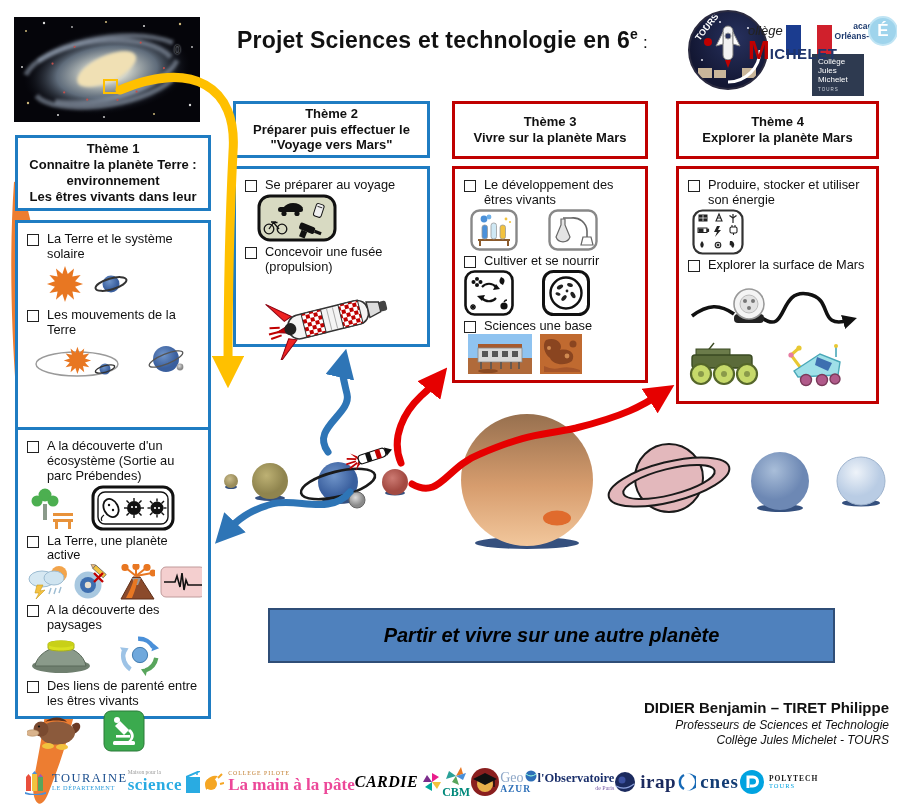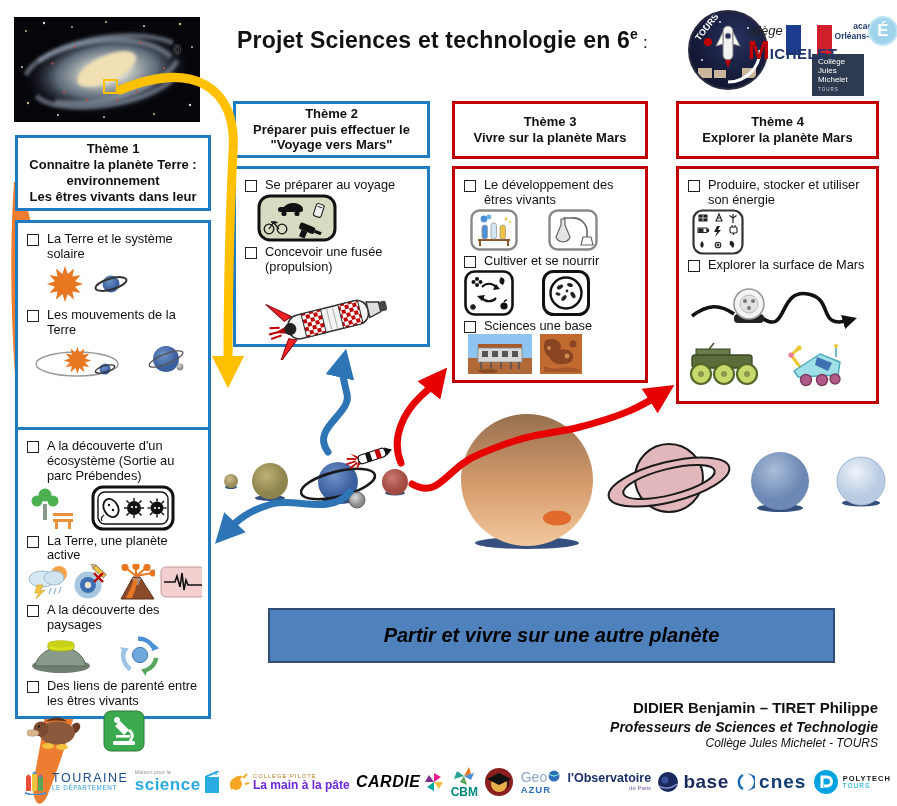--- a/index.html
+++ b/index.html
@@ -21,23 +21,23 @@
   
   .title{font-weight:bold;font-size:23px;letter-spacing:.2px;white-space:nowrap;}
   .title sup{font-size:14px;}
   .title .colon{font-weight:normal;font-size:17px;}
   
   .banner{position:absolute;left:268px;top:608px;width:567px;height:55px;background:#4F81BD;
           border:2px solid #2F4E77;box-sizing:border-box;display:flex;align-items:center;
           justify-content:center;z-index:2;}
   .banner span{font-weight:bold;font-style:italic;font-size:20px;color:#000;}
   
-  .credits{position:absolute;right:19px;top:698px;text-align:right;z-index:2;line-height:1.3;}
+  .credits{position:absolute;right:8px;top:698px;text-align:right;z-index:2;line-height:1.3;}
   .credits .c1{font-weight:bold;font-size:15px;}
-  .credits .c2{font-weight:bold;font-style:italic;font-size:14px;}
+  .credits .c2{font-weight:normal;font-style:italic;font-size:12px;}
   .credits .c3{font-style:italic;font-size:12px;}
   
   .galaxy{position:absolute;left:14px;top:17px;width:186px;height:105px;background:#05050a;z-index:2;}
   .gal-label{position:absolute;left:160px;top:26px;color:#111;font-size:12px;z-index:3;
              text-shadow:0 0 2px #cfd8e2;}
   .gal-marker{position:absolute;left:89px;top:62px;width:11px;height:11px;border:2.5px solid #FFC000;z-index:3;}
   
   .mich-circle{position:absolute;left:688px;top:10px;width:76px;height:76px;border-radius:50%;
                background:radial-gradient(circle at 60% 35%,#27315e,#131733 70%);border:2px solid #2b2b40;
                z-index:2;overflow:hidden;}
@@ -50,29 +50,29 @@
   .acad{position:absolute;left:834px;top:22px;z-index:2;font-weight:bold;color:#1d3a6e;
         font-size:8.5px;line-height:1.15;text-align:right;width:58px;}
   .acad .ecirc{position:absolute;right:-6px;top:-6px;width:26px;height:26px;border-radius:50%;
         background:#9fd4ec;color:#fff;font-size:17px;font-weight:bold;display:flex;
         align-items:center;justify-content:center;border:2px solid #bfe4f4;}
   .jules{position:absolute;left:812px;top:54px;width:52px;height:42px;background:#2E3A50;color:#fff;
          z-index:2;font-size:8px;line-height:1.12;padding:4px 0 0 6px;box-sizing:border-box;}
   .jules .tiny{font-size:4.5px;letter-spacing:1px;margin-top:2px;color:#cfd4de;}
   
   .partners{position:absolute;left:24px;right:6px;top:760px;height:44px;display:flex;
-            align-items:center;justify-content:space-between;z-index:3;}
+            align-items:center;z-index:3;font-family:Liberation Serif, serif;}
   .pl{display:flex;align-items:center;gap:4px;}
   .pl .stack{display:flex;flex-direction:column;line-height:1.05;}
   .pt-touraine1{color:#1B4E8E;font-size:12.5px;letter-spacing:1.5px;}
   .pt-touraine2{color:#2d9cdb;font-size:6.3px;letter-spacing:.6px;}
   .pt-sci1{color:#999;font-size:5.5px;}
   .pt-sci2{color:#29ABE2;font-size:17px;font-weight:bold;letter-spacing:.5px;}
   .pt-lamap1{color:#c07b2a;font-size:5.8px;letter-spacing:1px;}
-  .pt-lamap2{color:#6d28d9;font-size:12px;font-weight:bold;}
+  .pt-lamap2{color:#ec4899;font-size:17px;font-weight:bold;}
   .pt-cardie{color:#000;font-size:16px;font-weight:bold;font-style:italic;letter-spacing:.5px;}
   .pt-cbm{color:#00897B;font-size:12px;font-weight:bold;}
   .pt-geo1{color:#8FA8C8;font-size:14px;}
   .pt-geo2{color:#2d6fb8;font-size:9.5px;font-weight:bold;letter-spacing:1px;}
   .pt-obs1{color:#1a2f6b;font-size:12.5px;font-weight:bold;}
   .pt-obs2{color:#7a5ca8;font-size:6px;text-align:right;}
   .pt-irap{color:#1B2A5E;font-size:19px;font-weight:bold;letter-spacing:.5px;}
   .pt-cnes{color:#123c74;font-size:19px;font-weight:bold;letter-spacing:1px;}
   .pt-poly1{color:#1a1a1a;font-size:7.5px;font-weight:bold;letter-spacing:1px;}
   .pt-poly2{color:#00A3E0;font-size:6.5px;letter-spacing:1px;}
@@ -871,21 +871,21 @@
       <span class="pt-obs1">l'Observatoire</span>
       <span class="pt-obs2">de Paris</span>
     </div>
   </div>
   <div class="pl">
     <svg width="22" height="22">
       <circle cx="11" cy="11" r="10" fill="#1B2A5E"></circle>
       <circle cx="8" cy="9" r="3.5" fill="#3a4f9e"></circle>
       <path d="M2,15 q9,5 18,-2" stroke="#8fa4e0" stroke-width="1.2" fill="none"></path>
     </svg>
-    <span class="pt-irap">base</span>
+    <span class="pt-irap">irap</span>
   </div>
   <div class="pl">
     <svg width="20" height="20">
       <path d="M10,1 A9,9 0 0 1 10,19 A13,9 0 0 0 10,1" fill="#1769b5"></path>
       <path d="M8,3 A8,8 0 0 0 8,17" stroke="#1769b5" stroke-width="2.4" fill="none"></path>
     </svg>
     <span class="pt-cnes">cnes</span>
   </div>
   <div class="pl">
     <svg width="26" height="26">

